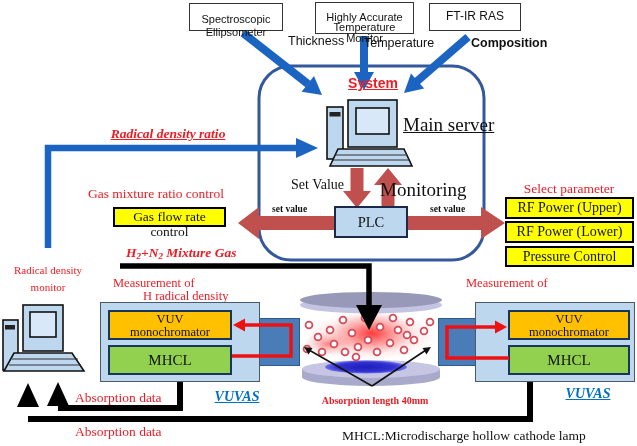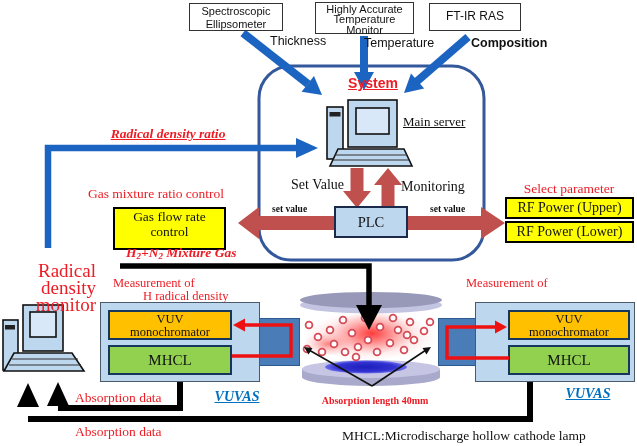--- a/index.html
+++ b/index.html
@@ -137,68 +137,71 @@
     </g>
 
     <g stroke="#000" stroke-width="6" fill="#000">
       <path d="M180,382 L180,408 L58,408" fill="none"></path>
       <polygon points="58,382 47,406 69,406" stroke="none"></polygon>
       <path d="M530,382 L530,419 L28,419" fill="none"></path>
       <polygon points="28,383 17,407 39,407" stroke="none"></polygon>
     </g>
   </svg>
 
-  <div class="abs box sans ctr" style="left:189px;top:3px;width:94px;height:28px;font-size:11px;line-height:12.5px;padding-top:1px;">
+  <div class="abs box sans ctr" style="left:189px;top:3px;width:94px;height:28px;font-size:11px;line-height:12.5px;padding-top:9px;">
     <div>Spectroscopic</div>
     <div>Ellipsometer</div>
   </div>
-  <div class="abs box sans ctr" style="left:315px;top:2px;width:99px;height:32px;font-size:11px;line-height:10.3px;padding-top:1px;">
+  <div class="abs box sans ctr" style="left:315px;top:2px;width:99px;height:32px;font-size:11px;line-height:10.3px;padding-top:9px;">
     <div>Highly Accurate</div>
     <div>Temperature</div>
     <div>Monitor</div>
   </div>
   <div class="abs box sans ctr" style="left:429px;top:3px;width:92px;height:28px;font-size:12px;line-height:25px;">
     <span>FT-IR RAS</span>
   </div>
 
-  <div class="abs sans" style="left:270px;top:34px;font-size:12.5px;">Thickness</div>
+  <div class="abs sans" style="left:288px;top:34px;font-size:12.5px;">Thickness</div>
   <div class="abs sans" style="left:364px;top:36px;font-size:12.5px;">Temperature</div>
   <div class="abs sans" style="left:471px;top:36px;font-size:12.5px;font-weight:bold;">Composition</div>
 
   <div class="abs sans ctr red u" style="left:341px;top:75px;width:64px;font-size:14px;font-weight:bold;">System</div>
-  <div class="abs serif u" style="left:403px;top:114px;font-size:13px;">Main server</div>
+  <div class="abs serif u" style="left:403px;top:114px;font-size:19px;">Main server</div>
   <div class="abs serif" style="left:291px;top:177px;font-size:14px;">Set Value</div>
-  <div class="abs serif" style="left:401px;top:179px;font-size:14px;">Monitoring</div>
+  <div class="abs serif" style="left:380px;top:179px;font-size:19px;">Monitoring</div>
   <div class="abs serif" style="left:272px;top:204px;font-size:9.5px;font-weight:bold;">set value</div>
   <div class="abs serif" style="left:430px;top:204px;font-size:9.5px;font-weight:bold;">set value</div>
   <div class="abs lblue ctr serif" style="left:334px;top:206px;width:74px;height:32px;box-sizing:border-box;border:2px solid #1b2a4a;font-size:14.5px;line-height:28px;">
     <span>PLC</span>
   </div>
 
   <div class="abs serif red bi u ctr" style="left:98px;top:126px;width:140px;font-size:13.5px;">Radical density ratio</div>
   <div class="abs serif red" style="left:88px;top:186px;font-size:13.5px;">Gas mixture ratio control</div>
-  <div class="abs ybox serif" style="left:113px;top:207px;width:113px;height:43px;font-size:13.5px;line-height:14.5px;padding-top:1px;">
+  <div class="abs ybox serif" style="left:113px;top:207px;width:113px;height:20px;font-size:13.5px;line-height:14.5px;padding-top:1px;">
     <div>Gas flow rate</div>
     <div>control</div>
   </div>
   <div class="abs serif red bi" style="left:126px;top:245px;font-size:13.5px;">
     <span>H</span><span class="sub">2</span><span>+N</span><span class="sub">2</span>
     <span>Mixture Gas</span>
   </div>
-  <div class="abs serif red ctr" style="left:0px;top:262px;width:96px;font-size:19px;line-height:17px;text-align:right;">
+  <div class="abs serif red ctr" style="left:0px;top:262px;width:96px;font-size:11px;line-height:17px;">
     <div>Radical density</div>
     <div>monitor</div>
   </div>
 
   <div class="abs serif red ctr" style="left:511px;top:181px;width:116px;font-size:13.5px;">Select parameter</div>
   <div class="abs ybox serif" style="left:505px;top:197px;width:129px;height:22px;font-size:14px;line-height:18px;">
     <span>RF Power (Upper)</span>
   </div>
   <div class="abs ybox serif" style="left:505px;top:221px;width:129px;height:22px;font-size:14px;line-height:18px;">
     <span>RF Power (Lower)</span>
+  </div>
+  <div class="abs ybox serif" style="left:505px;top:246px;width:129px;height:21px;font-size:14px;line-height:17px;">
+    <span>Pressure Control</span>
   </div>
 
   <div class="abs serif red" style="left:113px;top:276px;font-size:12.5px;">Measurement of</div>
   <div class="abs serif red" style="left:143px;top:289px;font-size:12.5px;">H radical density</div>
   <div class="abs prot" style="left:256px;top:318px;width:44px;height:48px;"></div>
   <div class="abs unit" style="left:100px;top:302px;width:160px;height:80px;"></div>
   <div class="abs obox serif" style="left:108px;top:310px;width:124px;height:30px;font-size:12.5px;line-height:12.5px;padding-top:1px;">
     <div>VUV</div>
     <div>monochromator</div>
   </div>

